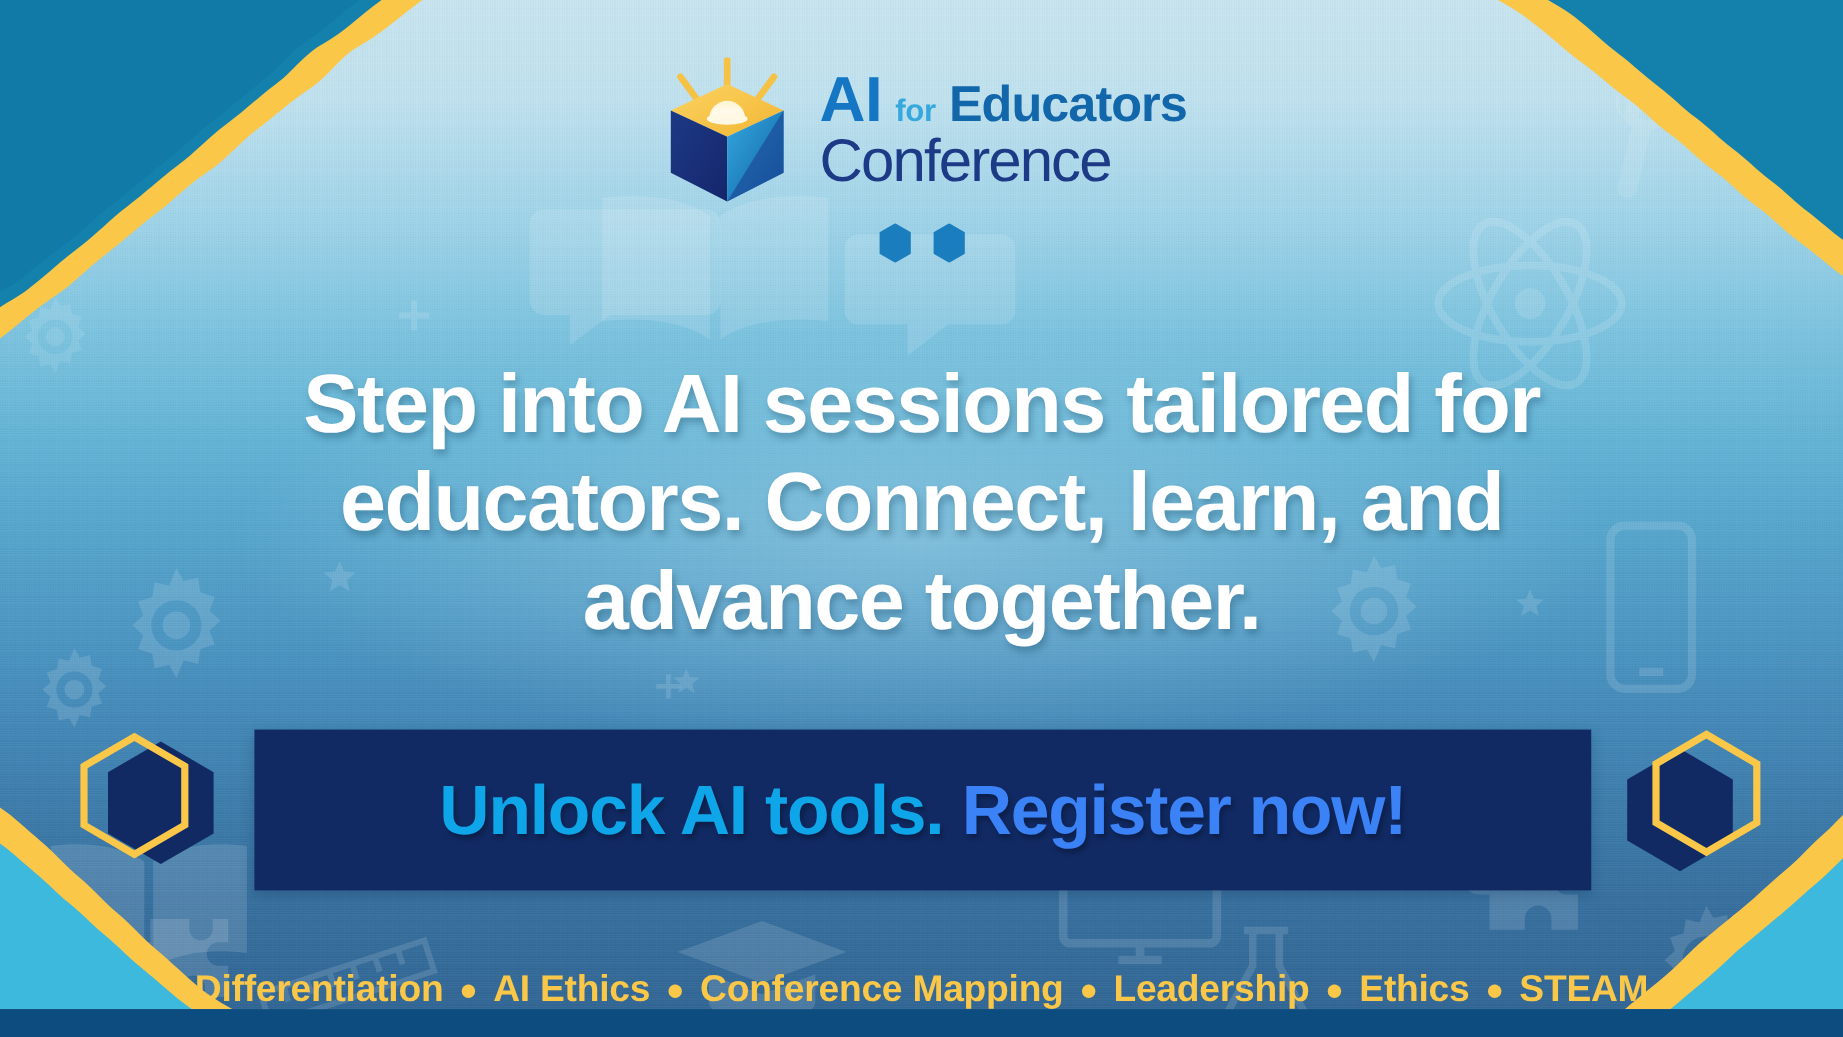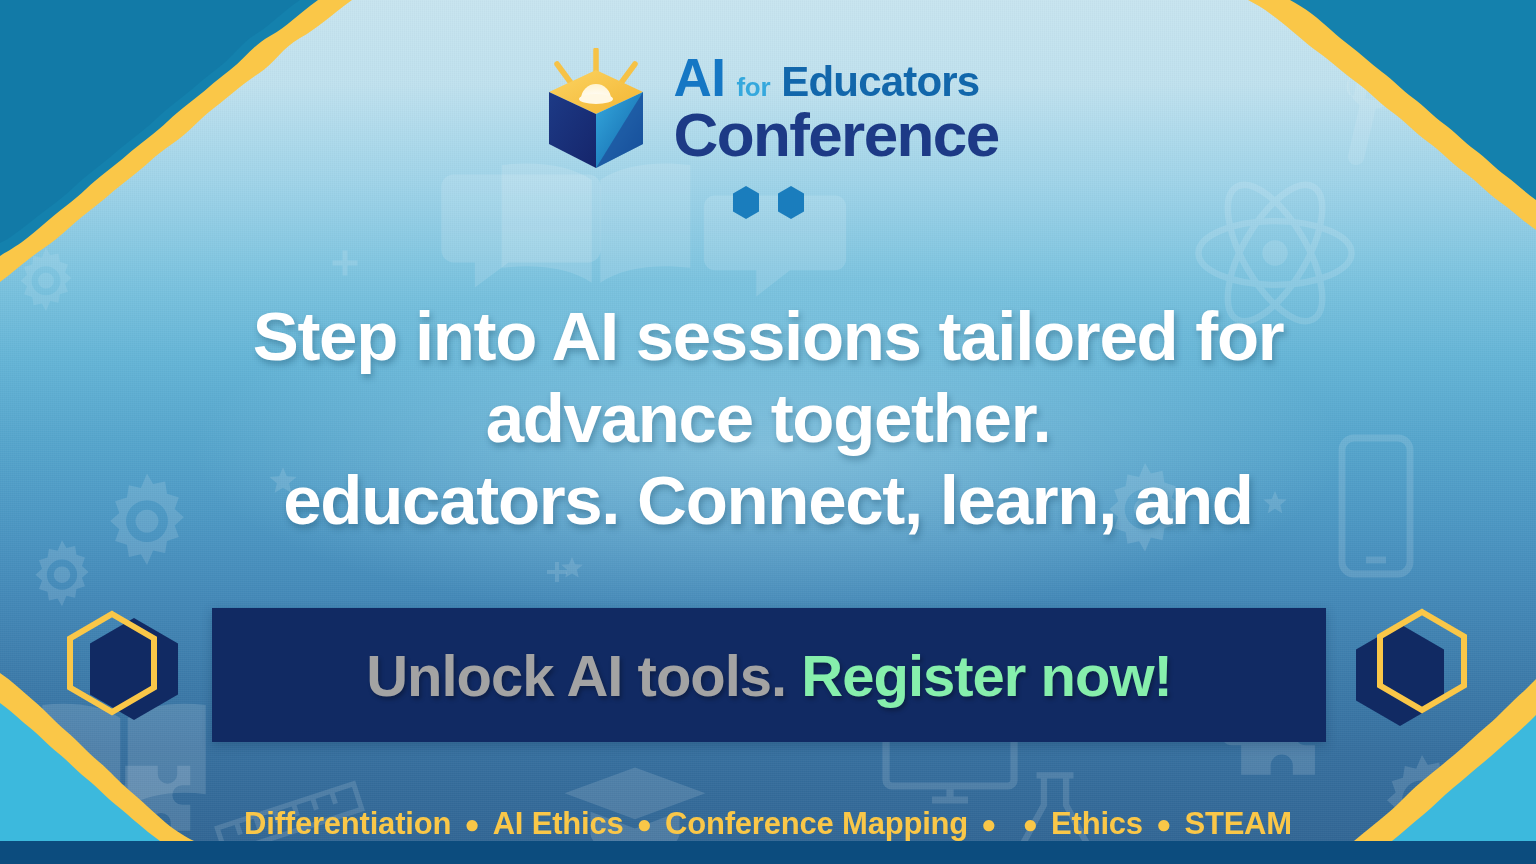--- a/index.html
+++ b/index.html
@@ -77,21 +77,21 @@
   }
   .w-for {
     font-size:26px; font-weight:bold; color:#35a8dd;
     letter-spacing:-.3px;
   }
   .w-edu {
     font-size:42px; font-weight:bold; color:#1267ab;
     letter-spacing:-.8px;
   }
   .w-conf {
-    font-size:62px; font-weight:bold; color:#1d3a86;
+    font-size:50px; font-weight:normal; color:#1d3a86;
     letter-spacing:-1.6px; line-height:.98; margin-top:1px;
   }
 
   .date-row {
     display:flex; align-items:center; justify-content:center;
     gap:15px; margin-top:14px;
   }
   .hexdot { width:30px; height:33px; flex:none; }
   .hexdot svg { display:block; }
   .date-text {
@@ -122,22 +122,22 @@
     width:1114px; height:134px;
     background:#112a63;
     display:flex; align-items:center; justify-content:center;
     box-shadow:0 3px 10px rgba(10,40,70,.25);
   }
   .cta-text {
     font-size:58px; font-weight:bold; letter-spacing:-1px;
     text-shadow:2px 3px 4px rgba(0,0,0,.28);
     white-space:nowrap;
   }
-  .cta-a { color:#a3a3a3; }
-  .cta-b { color:#86efac; }
+  .cta-a { color:#0ea5e9; }
+  .cta-b { color:#3b82f6; }
 
   
   #topics {
     position:absolute; left:0; right:0; top:806px;
     display:flex; align-items:center; justify-content:center;
     gap:0; flex-wrap:nowrap;
     font-size:31px; font-weight:bold; color:#fac748;
     letter-spacing:-.2px;
   }
   .topic { white-space:nowrap; }
@@ -447,22 +447,22 @@
       <span class="hexdot">
         <svg viewBox="0 0 30 33" width="30" height="33">
             <path d="M15 0l13 7.5v18L15 33 2 25.5v-18z" fill="#1a7dbd"></path>
           </svg>
       </span>
     </div>
   </div>
 
   <div id="headline">
     <span class="hl-line">Step into AI sessions tailored for</span>
+    <span class="hl-line">educators. Connect, learn, and</span>
     <span class="hl-line">advance together.</span>
-    <span class="hl-line">educators. Connect, learn, and</span>
   </div>
 
   <div class="hex-deco hex-left">
     <svg width="128" height="132" viewBox="0 0 128 132">
       <path d="M72 14l44 25.5v51L72 116 28 90.5v-51z" fill="#112a63"></path>
       <path d="M50 10l42 24.5v49L50 108 8 83.5v-49z" fill="none" stroke="#fac748" stroke-width="6"></path>
     </svg>
   </div>
 
   <div class="hex-deco hex-right">
@@ -476,19 +476,20 @@
     <span class="cta-text"><span class="cta-a">Unlock AI tools.</span> <span class="cta-b">Register now!</span></span>
   </div>
 
   <div id="topics">
     <span class="topic">Differentiation</span>
     <span class="tsep">●</span>
     <span class="topic">AI Ethics</span>
     <span class="tsep">●</span>
     <span class="topic">Conference Mapping</span>
     <span class="tsep">●</span>
+    <span class="topic">Leadership</span>
     <span class="tsep">●</span>
     <span class="topic">Ethics</span>
     <span class="tsep">●</span>
     <span class="topic">STEAM</span>
   </div>
 
 </div>
 
 </body></html>

